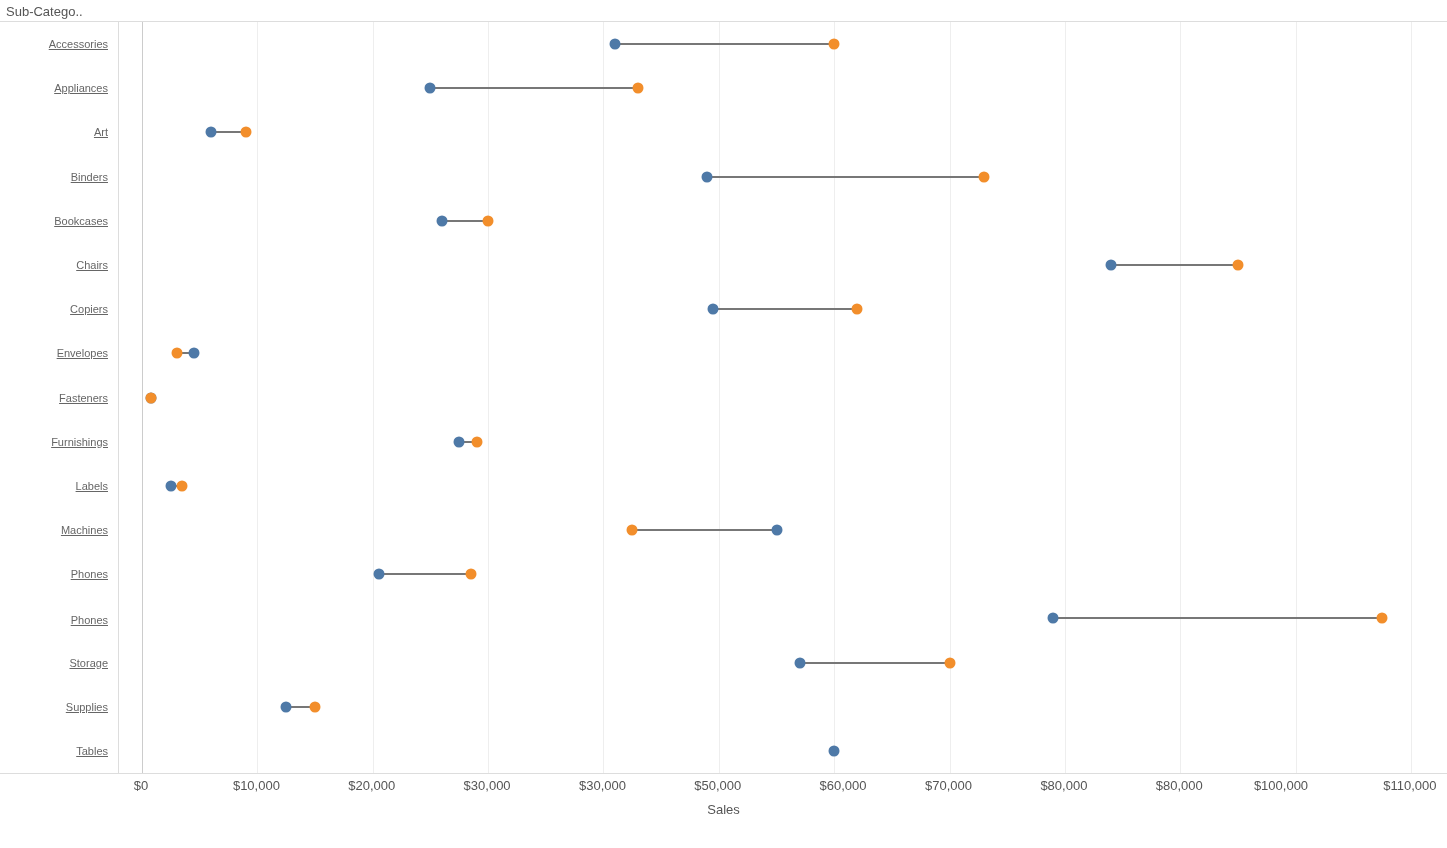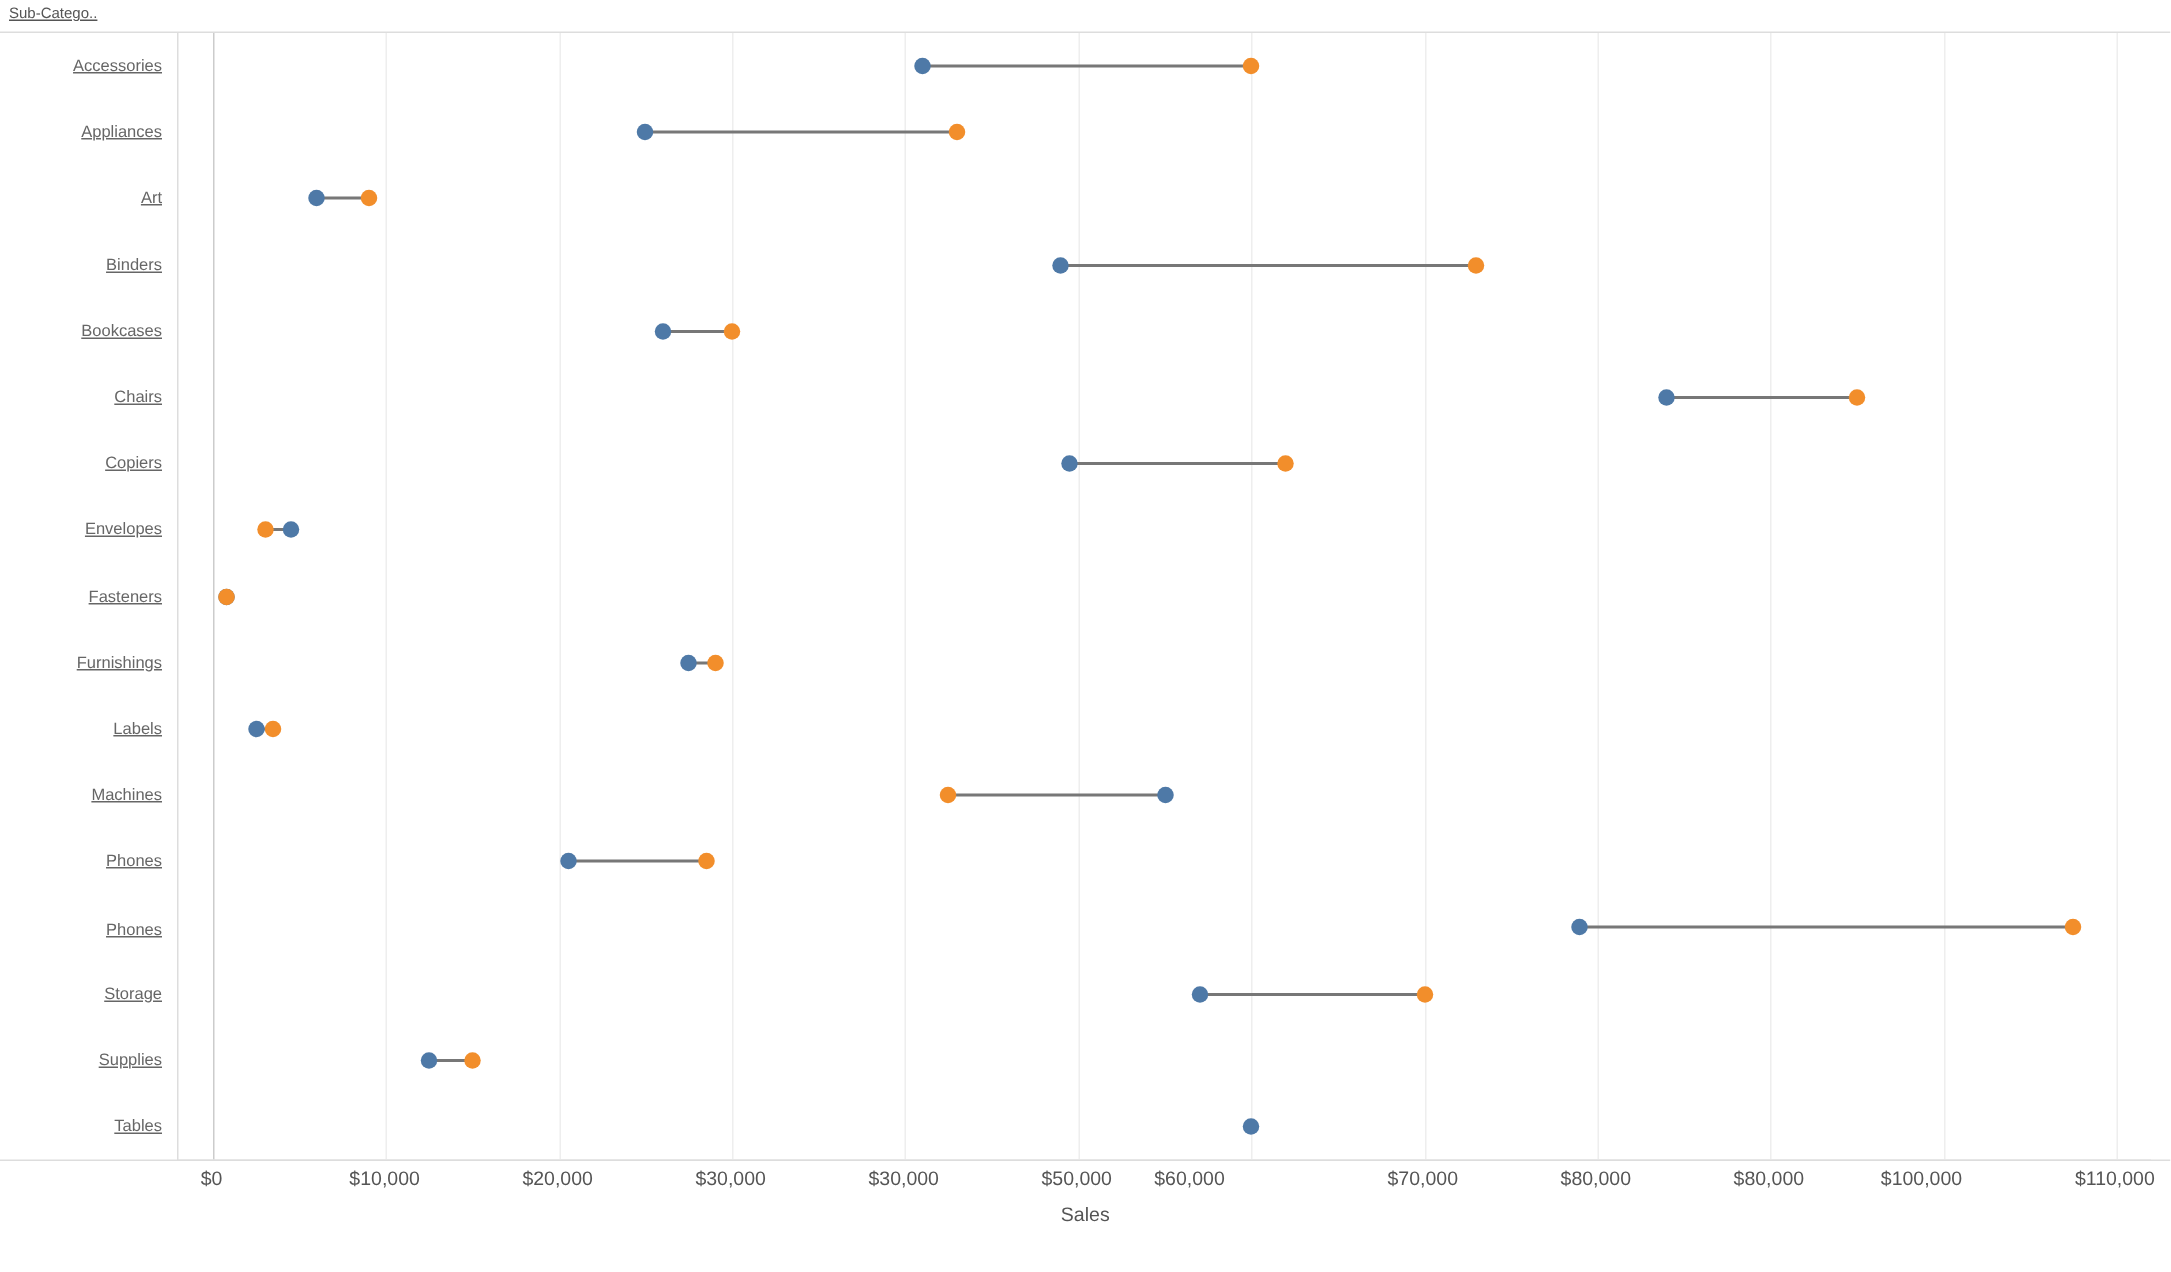--- a/index.html
+++ b/index.html
@@ -14,24 +14,23 @@
   }
   .viz {
     position: relative;
     width: 1447px;
     height: 848px;
   }
   .header {
     position: absolute;
     left: 2px;
     top: 2px;
-    font-size: 10px;
+    font-size: 13px;
     color: #555;
     padding: 2px 4px;
-    text-decoration: underline;
   }
   .header-rule {
     position: absolute;
     left: 0;
     right: 0;
     top: 21px;
     height: 0;
     border-top: 1px solid #ddd;
   }
   .plot {
@@ -175,21 +174,21 @@
       <div class="dot blue" style="left: 715.175px; top: 728.912px;"></div>
     </div>
   <div class="bottom-rule-ext" id="bottom-rule" style="top: 773px;"></div>
   <div class="x-axis-title">Sales</div>
 <div class="tick-label" style="left: 141.07px;">$0</div>
     <div class="tick-label" style="left: 256.421px;">$10,000</div>
     <div class="tick-label" style="left: 371.772px;">$20,000</div>
     <div class="tick-label" style="left: 487.123px;">$30,000</div>
     <div class="tick-label" style="left: 602.474px;">$30,000</div>
     <div class="tick-label" style="left: 717.825px;">$50,000</div>
-    <div class="tick-label" style="left: 793px;">$60,000</div>
+    <div class="tick-label" style="left: 843px;">$60,000</div>
     <div class="tick-label" style="left: 948.526px;">$70,000</div>
     <div class="tick-label" style="left: 1063.88px;">$80,000</div>
     <div class="tick-label" style="left: 1179.23px;">$80,000</div>
     <div class="tick-label" style="left: 1281px;">$100,000</div>
     <div class="tick-label" style="left: 1409.93px;">$110,000</div>
     <div class="row-label" style="top: 44.0882px;">Accessories</div>
     <div class="row-label" style="top: 88.2647px;">Appliances</div>
     <div class="row-label" style="top: 132.441px;">Art</div>
     <div class="row-label" style="top: 176.618px;">Binders</div>
     <div class="row-label" style="top: 220.794px;">Bookcases</div>

